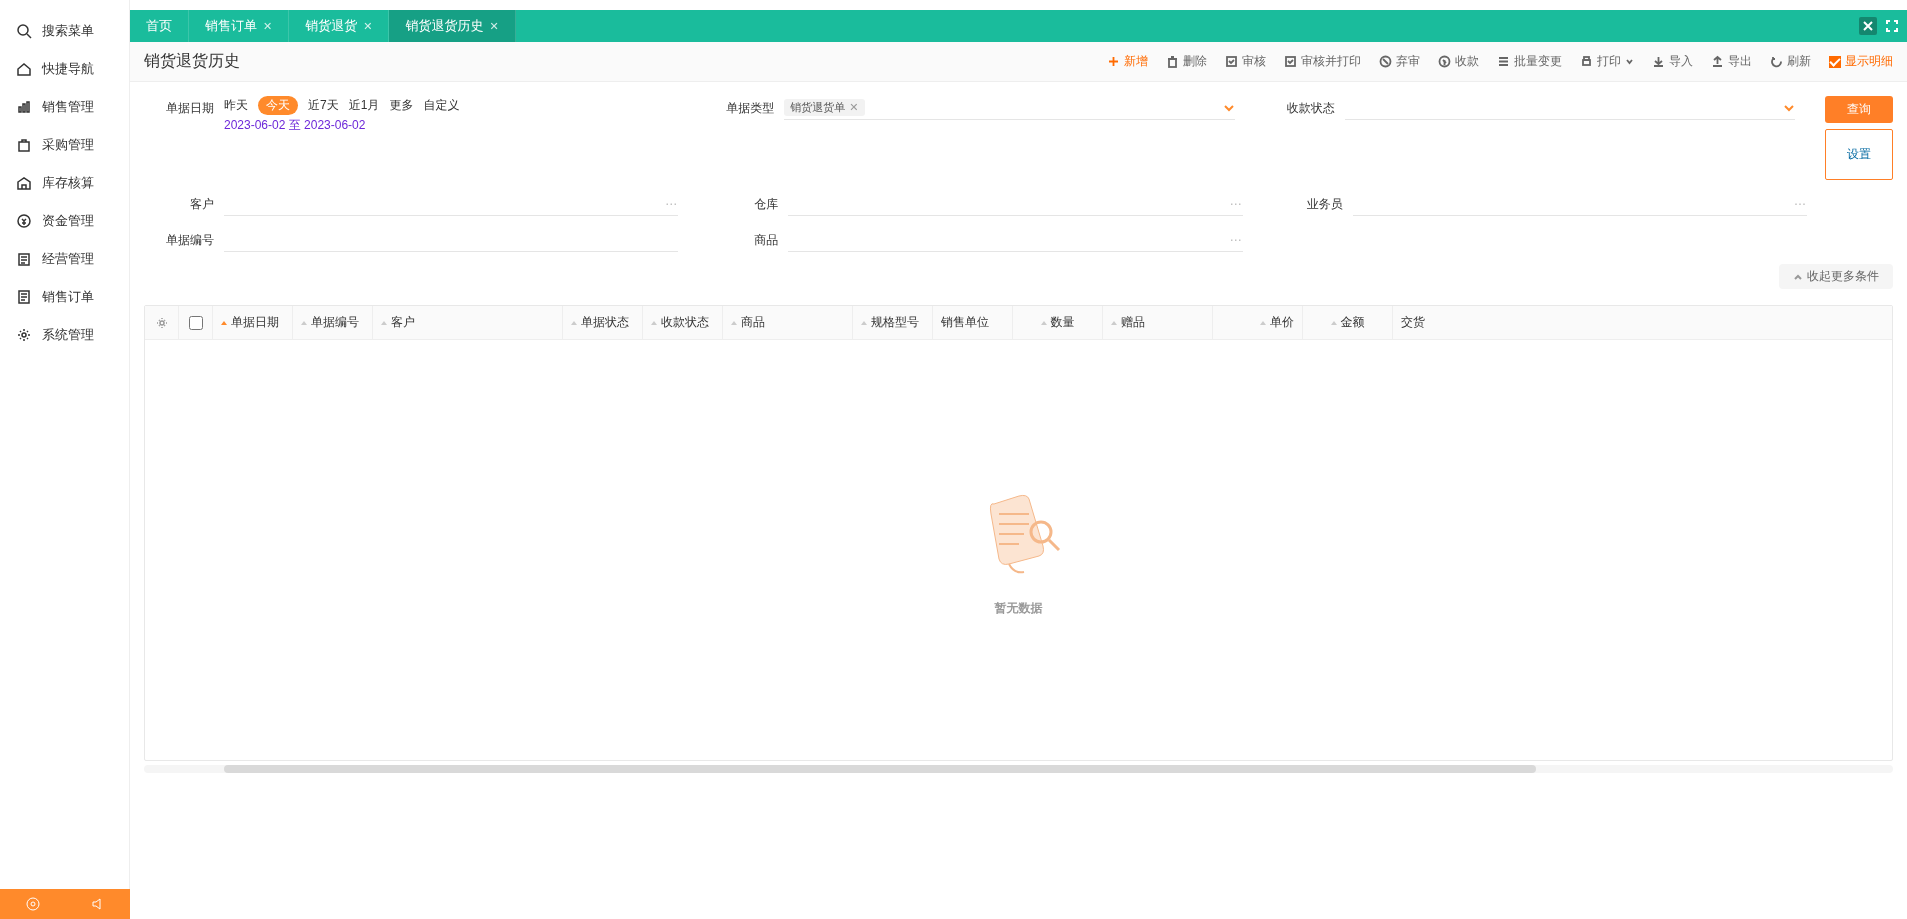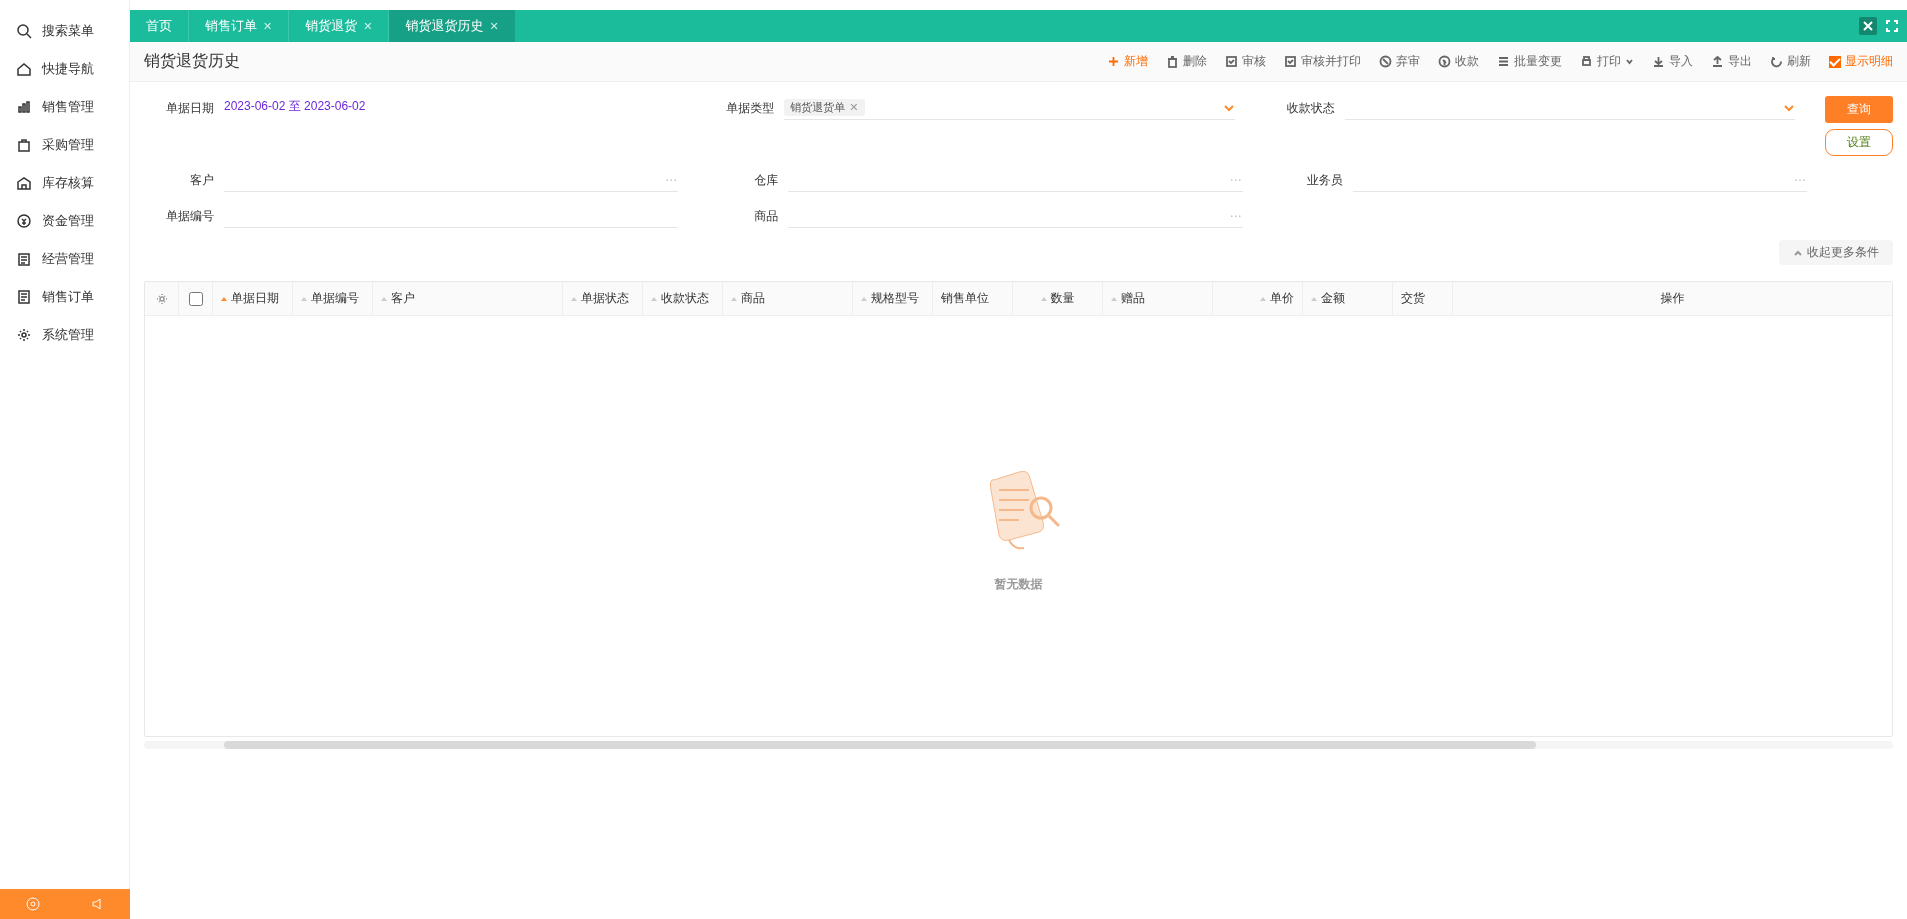--- a/index.html
+++ b/index.html
@@ -43,21 +43,21 @@
 .fval .dots { color: #bbb; letter-spacing: 1px; }
 .fval svg { width: 12px; height: 12px; stroke: #ff8a2b; fill: none; stroke-width: 2; }
 .tag { background: #f2f2f2; border-radius: 3px; padding: 1px 6px; font-size: 11px; color: #555; display: inline-flex; align-items: center; gap: 4px; }
 .tag .x { color: #999; cursor: pointer; }
 .date-opts { display: flex; align-items: center; gap: 10px; flex-wrap: wrap; }
 .date-opts span { color: #333; cursor: pointer; font-size: 12px; }
 .date-opts span.sel { background: #ff8a2b; color: #fff; border-radius: 10px; padding: 1px 8px; }
 .date-range { color: #6d28d9; font-size: 12px; margin-top: 2px; }
 .filters-btns { display: flex; flex-direction: column; gap: 6px; }
 .btn-primary { background: #ff7f27; color: #fff; border: none; border-radius: 3px; padding: 5px 22px; font-size: 12px; cursor: pointer; }
-.btn-outline { background: #fff; color: #4d7c0f; border: 1px solid #ff7f27; border-radius: 9px; padding: 4px 18px; font-size: 12px; cursor: pointer; }
+.btn-outline { background: #fff; color: #0369a1; border: 1px solid #ff7f27; border-radius: 2px; padding: 16px 18px; font-size: 12px; cursor: pointer; }
 .collapse-bar { text-align: right; margin: 4px 0 10px; }
 .collapse-chip { display: inline-flex; align-items: center; gap: 4px; background: #f5f5f5; border-radius: 4px; padding: 4px 14px; color: #666; font-size: 12px; cursor: pointer; }
 .collapse-chip svg { width: 10px; height: 10px; stroke: #999; fill: none; stroke-width: 2; }
 
 
 .table-wrap { margin: 0 14px; border: 1px solid #e8e8e8; border-radius: 2px; }
 .thead { display: flex; background: #fafafa; border-bottom: 1px solid #eee; height: 34px; }
 .th { display: flex; align-items: center; gap: 3px; padding: 0 8px; border-right: 1px solid #eee; color: #333; font-size: 12px; flex-shrink: 0; }
 .th:last-child { border-right: none; }
 .th.sort::before { content: ""; width: 0; height: 0; border-left: 3px solid transparent; border-right: 3px solid transparent; border-bottom: 4px solid #ccc; margin-right: 1px; }
@@ -269,20 +269,28 @@
           <span>显示明细</span>
         </div>
     </div>
   </div>
 
   <div class="filters">
     <div class="filters-row">
       <div class="fcell">
         <div class="flabel">单据日期</div>
         <div style="flex:1">
+          <div class="date-opts">
+            <span>昨天</span>
+            <span class="sel">今天</span>
+            <span>近7天</span>
+            <span>近1月</span>
+            <span>更多</span>
+            <span>自定义</span>
+          </div>
           <div class="date-range">
             <span>2023-06-02</span>
             <span>至</span>
             <span>2023-06-02</span>
           </div>
         </div>
       </div>
       <div class="fcell">
         <div class="flabel">单据类型</div>
         <div class="fval">
@@ -397,28 +405,25 @@
         </div>
       <div class="th sort" style="width:90px;justify-content:center">
           <span>数量</span>
         </div>
       <div class="th sort" style="width:110px">
           <span>赠品</span>
         </div>
       <div class="th sort" style="width:90px;justify-content:flex-end">
           <span>单价</span>
         </div>
-      <div class="th sort" style="width:90px;justify-content:flex-start">
+      <div class="th sort" style="width:90px;justify-content:center">
           <span>金额</span>
         </div>
       <div class="th" style="width:60px">
           <span>交货</span>
-        </div>
-      <div class="th" style="flex:1;justify-content:center">
-          <span>操作</span>
         </div>
     </div>
     <div class="empty">
       <div class="empty-img">
         <svg viewBox="0 0 100 100" width="100" height="100">
           <path d="M25 20 Q20 18 22 30 L30 75 Q32 82 40 80 L70 72 Q76 70 74 62 L60 15 Q58 10 50 12 Z" fill="#fce4d2" stroke="#f5b88a" stroke-width="1"></path>
           <path d="M30 30 h30 M30 40 h30 M30 50 h25 M30 60 h20" stroke="#f5b88a" stroke-width="2"></path>
           <circle cx="72" cy="48" r="10" fill="none" stroke="#f5b88a" stroke-width="3"></circle>
           <path d="M80 56 l10 10" stroke="#f5b88a" stroke-width="3"></path>
           <path d="M40 80 q5 10 15 8" fill="none" stroke="#f5b88a" stroke-width="2"></path>

